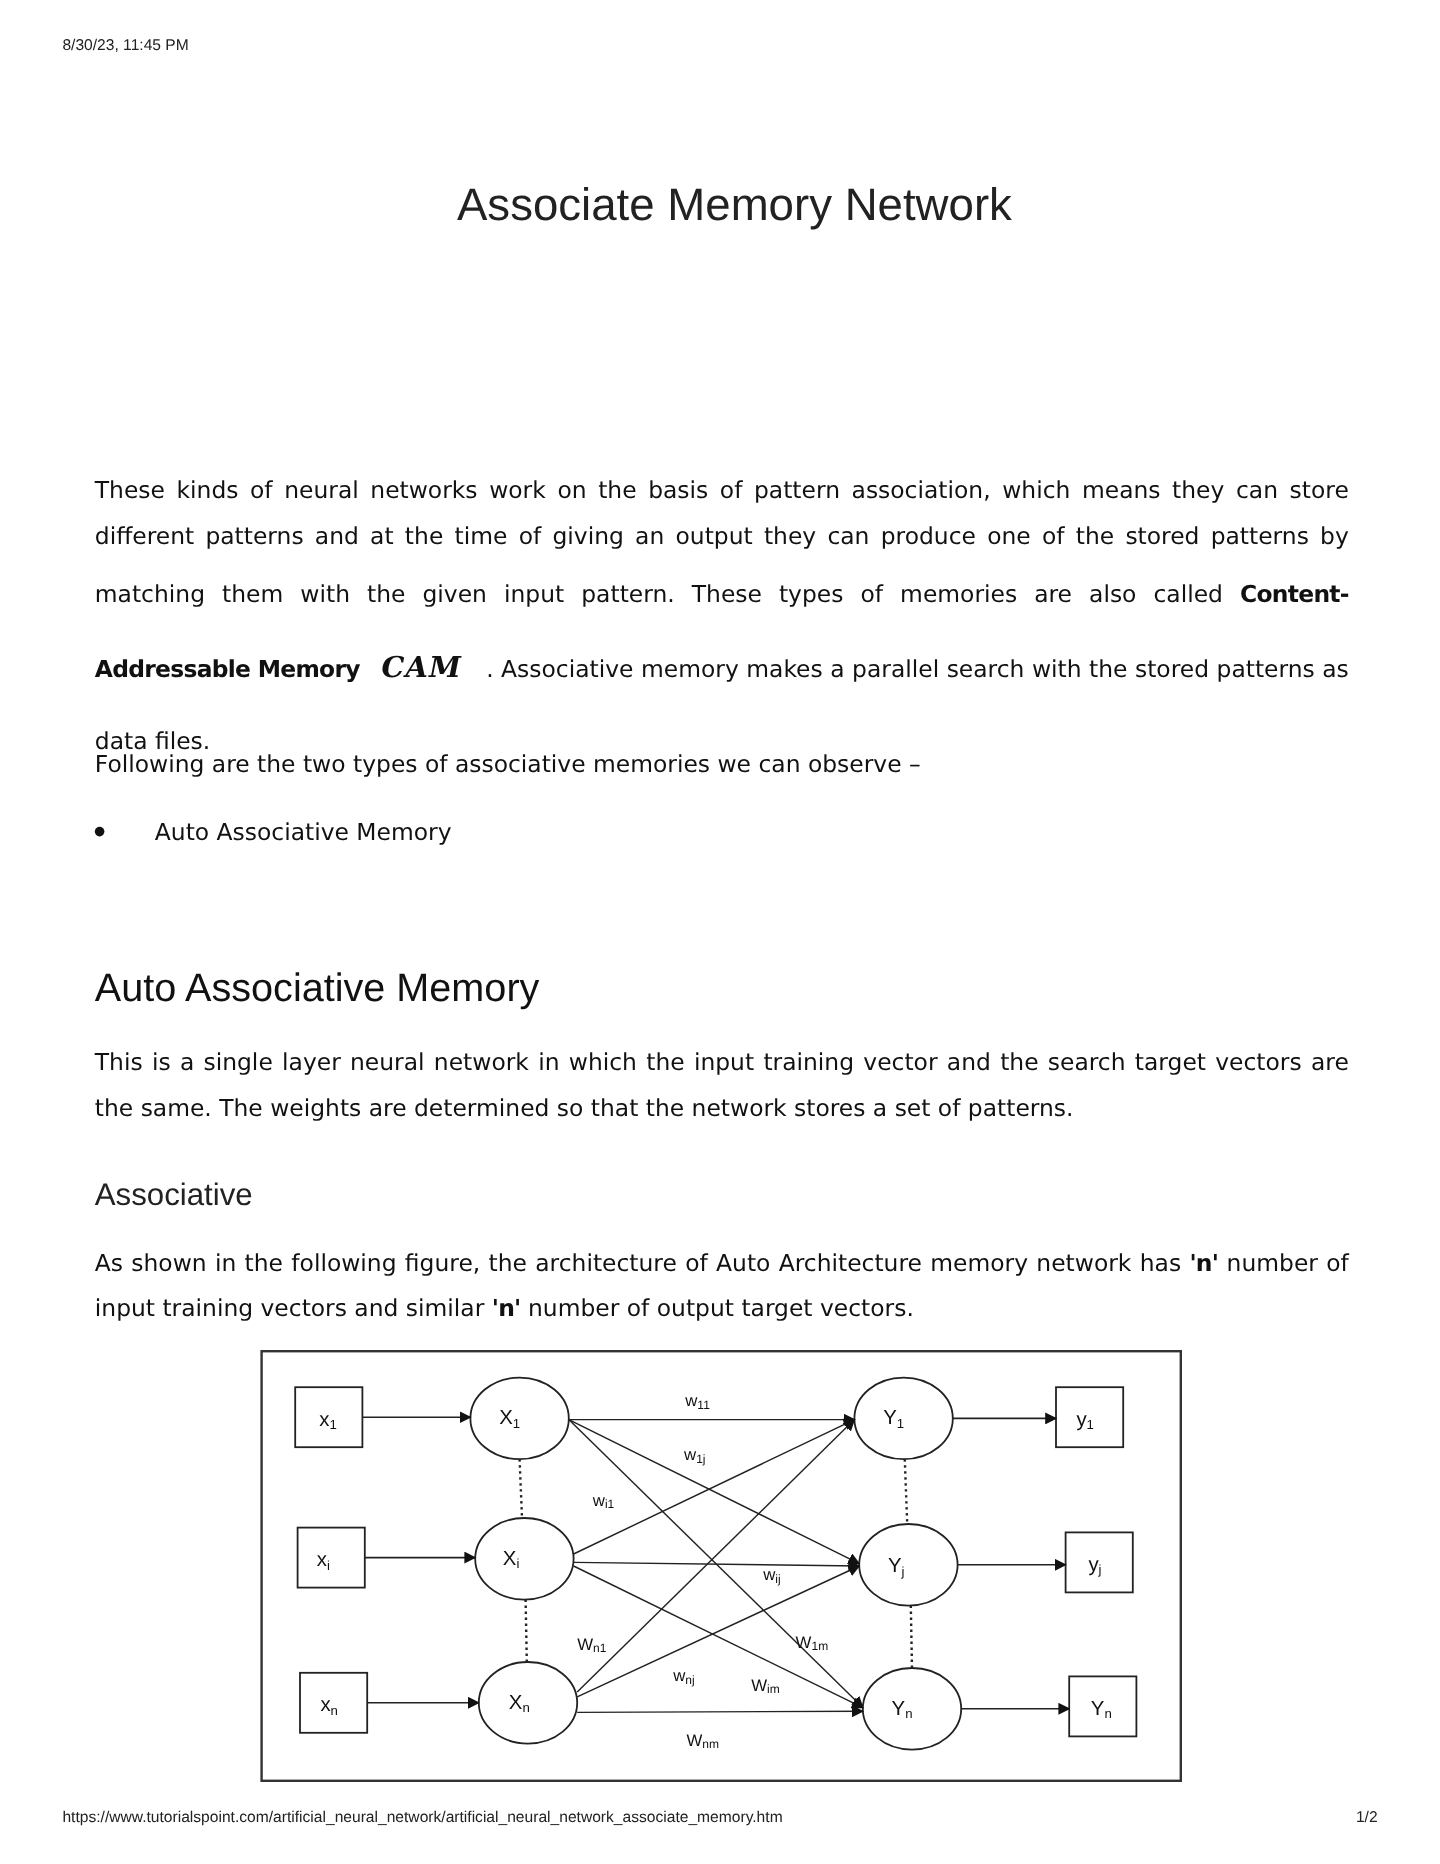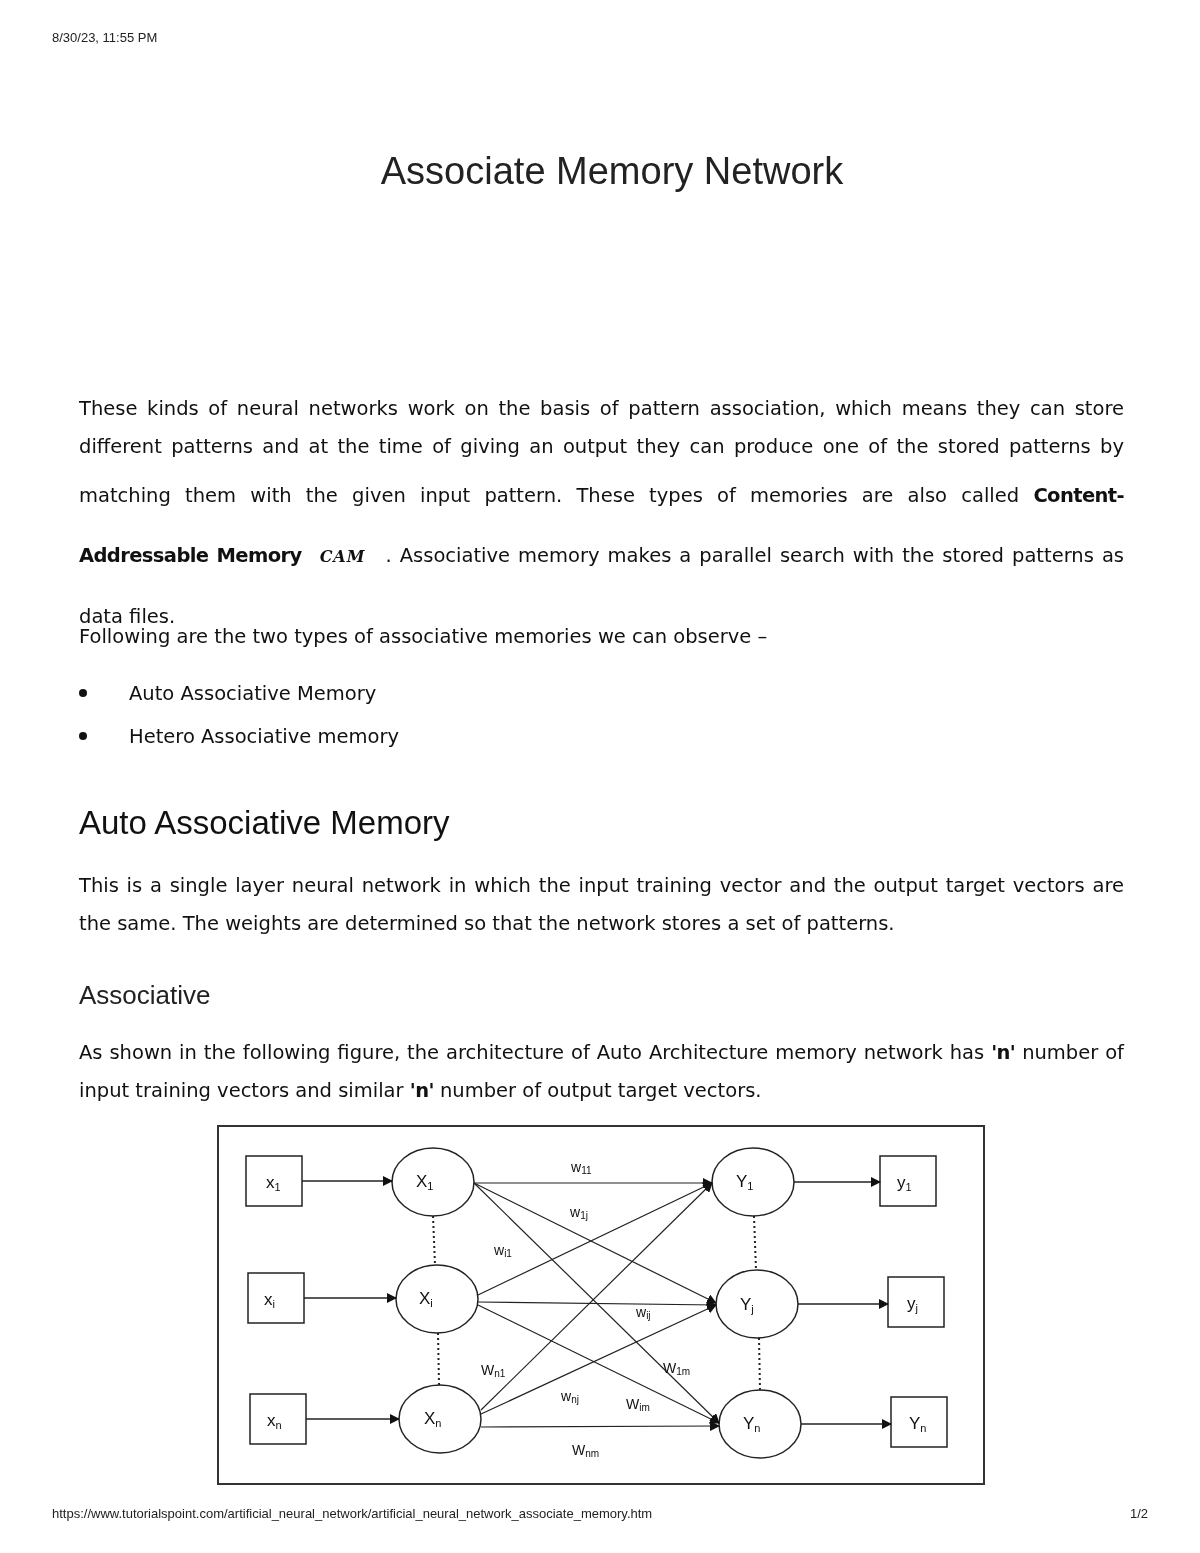--- a/index.html
+++ b/index.html
@@ -25,21 +25,21 @@
   }
 
   .content { position: absolute; left: 79px; width: 1045px; }
   .para {
     font-family: "DejaVu Sans", sans-serif; font-size: 19.5px; line-height: 38px;
     text-align: justify; margin: 0; color: #111;
   }
   .p1 { top: 390px; }
   .p1 .line4 { line-height: 60px; display: inline; }
   .bold { font-weight: bold; letter-spacing: -0.6px; }
-  .cam { font-family: "DejaVu Serif", serif; font-style: italic; font-weight: bold; font-size: 16px; margin: 0 20px 0 18px; letter-spacing: 1px; }
+  .cam { font-family: "DejaVu Serif", serif; font-style: italic; font-weight: bold; font-size: 24px; margin: 0 20px 0 18px; letter-spacing: 1px; }
 
   .p2 { top: 618px; }
   .bullets { position: absolute; top: 672px; left: 79px; margin: 0; padding: 0; list-style: none; }
   .bullets li {
     font-size: 19.5px; line-height: 43px; position: relative; padding-left: 50px;
   }
   .bullet-dot {
     position: absolute; left: 0; top: 17px; width: 8px; height: 8px;
     background: #111; border-radius: 50%;
   }
@@ -59,40 +59,39 @@
     position: absolute; left: 217px; top: 1125px; width: 768px; height: 360px;
     border: 2px solid #333; box-sizing: border-box;
   }
   .figure svg { position: absolute; left: 0; top: 0; }
   .diag-text { font-family: "Liberation Sans", sans-serif; fill: #111; }
 </style>
 </head>
 <body>
 
 <div class="print-header">
-  <span class="ph-date">8/30/23, 11:55 PM</span>
+  <span class="ph-date">8/30/23, 11:45 PM</span>
 </div>
 
 <h1 class="page-title">Associate Memory Network</h1>
 
 <p class="content para p1">
   <span>These kinds of neural networks work on the basis of pattern association, which means they can store different patterns and at the time of giving an output they can produce one of the stored patterns by matching them with the given input pattern. These types of memories are also called</span>
   <span class="line4"><span class="bold">Content-Addressable Memory</span><span class="cam">CAM</span><span>. Associative memory makes a parallel search with the stored patterns as data files.</span></span>
 </p>
 
 <p class="content para p2">Following are the two types of associative memories we can observe –</p>
 
 <ul class="bullets">
   <li><span class="bullet-dot"></span><span>Auto Associative Memory</span></li>
-  <li><span class="bullet-dot"></span><span>Hetero Associative memory</span></li>
 </ul>
 
 <h2 class="h2">Auto Associative Memory</h2>
 
-<p class="content para p3">This is a single layer neural network in which the input training vector and the output target vectors are the same. The weights are determined so that the network stores a set of patterns.</p>
+<p class="content para p3">This is a single layer neural network in which the input training vector and the search target vectors are the same. The weights are determined so that the network stores a set of patterns.</p>
 
 <h3 class="h3">Associative</h3>
 
 <p class="content para p4">
   <span>As shown in the following figure, the architecture of Auto Architecture memory network has</span>
   <span class="bold">'n'</span>
   <span>number of input training vectors and similar</span>
   <span class="bold">'n'</span>
   <span>number of output target vectors.</span>
 </p>

